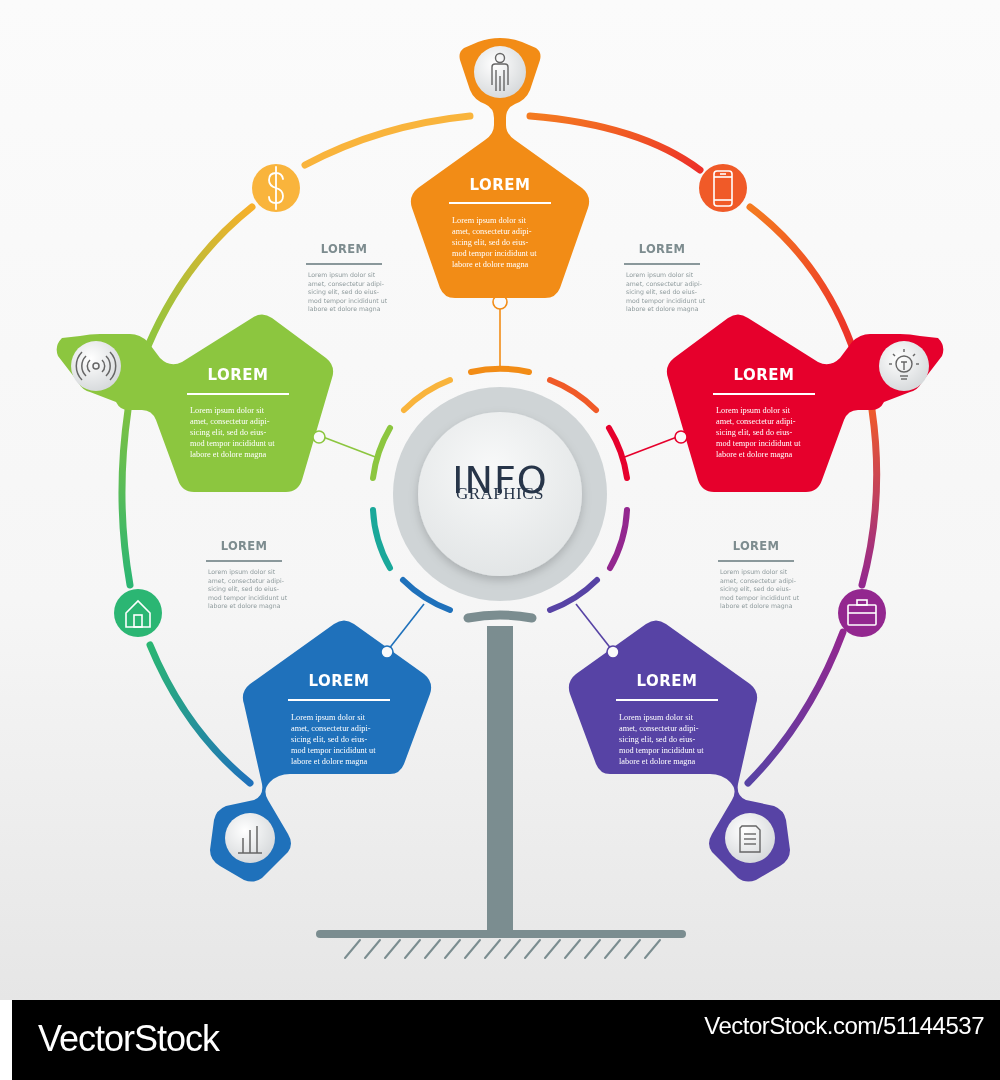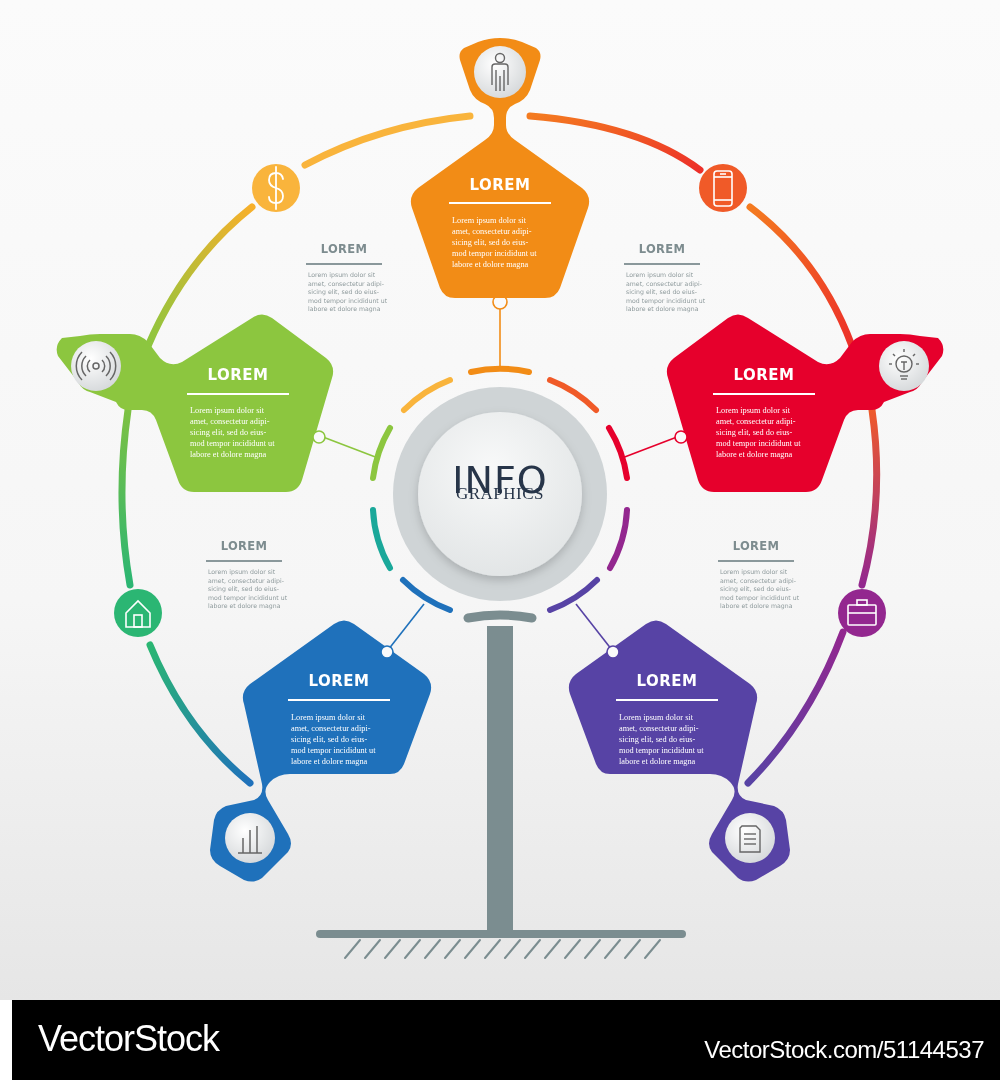--- a/index.html
+++ b/index.html
@@ -9,21 +9,21 @@
   .card-title { position:absolute; color:#fff; font-family:"DejaVu Sans", sans-serif; font-weight:bold; font-size:15px; letter-spacing:0.5px; text-align:center; width:150px; }
   .card-rule { position:absolute; height:2px; background:#fff; width:102px; }
   .card-body { position:absolute; color:#fff; font-family:Liberation Serif, serif; font-size:8.3px; line-height:11px; width:110px; white-space:pre-line; }
   .side-title { position:absolute; color:#7d8c8f; font-family:"DejaVu Sans", sans-serif; font-weight:bold; font-size:11.5px; text-align:center; width:76px; letter-spacing:0.3px; }
   .side-rule { position:absolute; height:2px; background:#8a989b; width:76px; }
   .side-body { position:absolute; color:#8e9a9c; font-family:"DejaVu Sans", sans-serif; font-size:6.2px; line-height:8.6px; width:80px; white-space:pre-line; }
   .center-title { position:absolute; left:420px; top:460px; width:160px; text-align:center; color:#273549; font-family:"DejaVu Sans", sans-serif; font-weight:normal; font-size:38px; letter-spacing:1px; line-height:40px; }
   .center-sub { position:absolute; left:420px; top:484px; width:160px; text-align:center; color:#273549; font-family:Liberation Serif, serif; font-size:17px; letter-spacing:0.5px; }
   #footer { position:absolute; left:0; top:1000px; width:1000px; height:80px; background:#000;margin-left:12px; }
   .brand { position:absolute; left:26px; top:18px; color:#fff; font-family:"Liberation Sans", sans-serif; font-size:36px; letter-spacing:-1px; }
-  .brand-url { position:absolute; right:28px; top:36px; color:#fff; font-family:"Liberation Sans", sans-serif; font-size:24px; letter-spacing:-0.5px; }
+  .brand-url { position:absolute; right:28px; top:12px; color:#fff; font-family:"Liberation Sans", sans-serif; font-size:24px; letter-spacing:-0.5px; }
 </style>
 </head>
 <body>
 
 <div id="canvas">
   <svg class="main" width="1000" height="1000" viewBox="0 0 1000 1000">
     <defs>
       <linearGradient id="gLeftTop" x1="0" y1="1" x2="1" y2="0">
         <stop offset="0" stop-color="#8cc63f"></stop>
           <stop offset="1" stop-color="#f7b02b"></stop>

